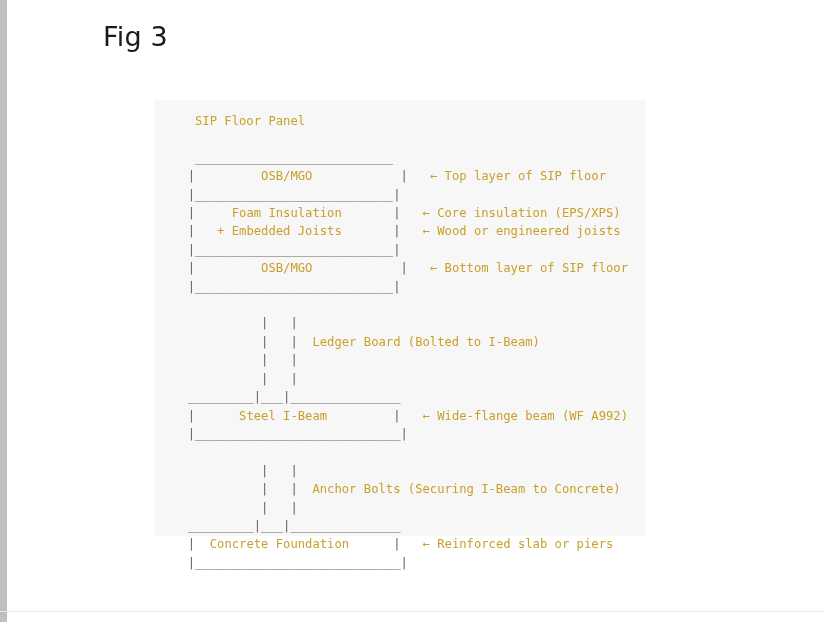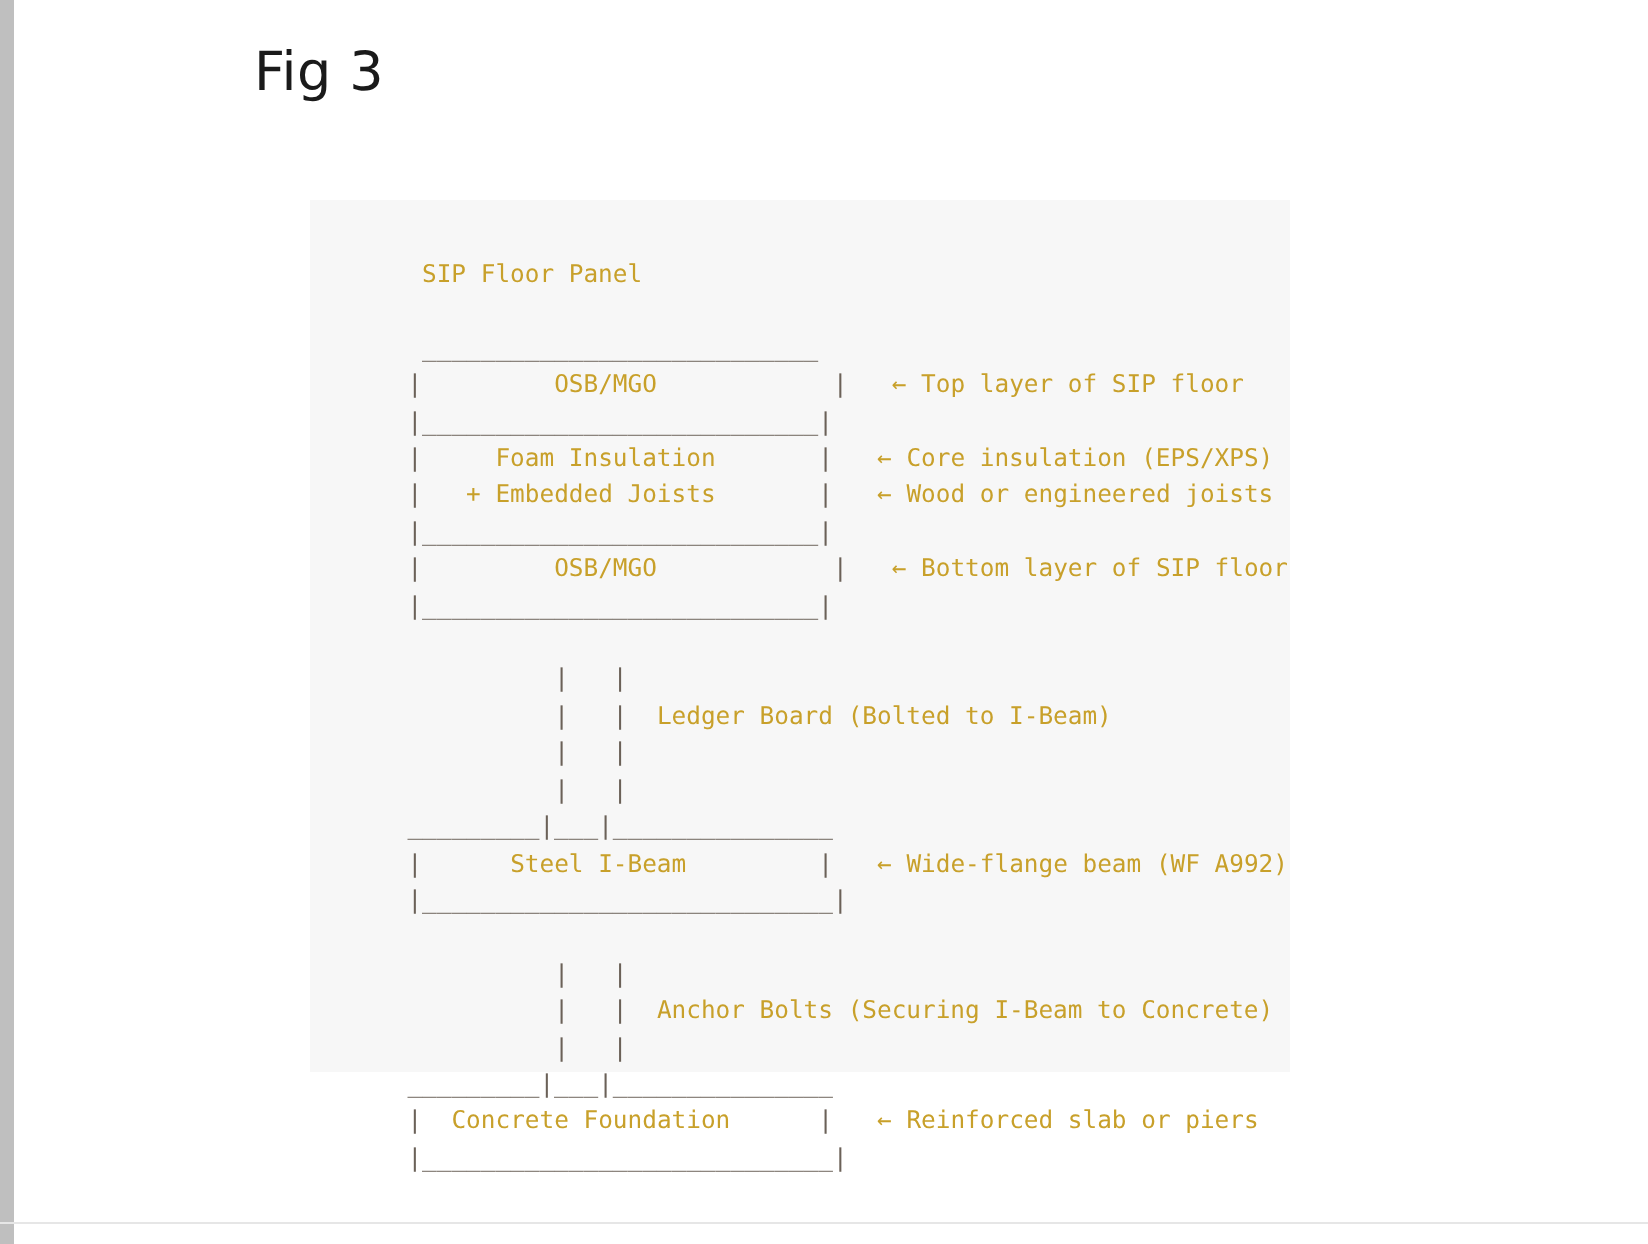--- a/index.html
+++ b/index.html
@@ -47,37 +47,36 @@
   .page-title {
     position: absolute;
     left: 103px;
     top: 21px;
     font-family: "DejaVu Sans", "Liberation Sans", sans-serif;
     font-size: 27px;
     font-weight: 400;
     color: #1a1a1a;
     letter-spacing: 0.2px;
     white-space: pre;
-    margin-left: 24px;
   }
 
   .diagram-panel {
     position: absolute;
     left: 155px;
     top: 100px;
     width: 490px;
     height: 436px;
     background: #f7f7f7;
   }
 
   .ascii-art {
     position: absolute;
     left: 18px;
     top: 12px;
-    margin: 16px;
+    margin: 0;
     font-family: "DejaVu Sans Mono", "Liberation Mono", monospace;
     font-size: 12.2px;
     line-height: 18.4px;
     color: #c8a02a;
     white-space: pre;
     letter-spacing: 0px;
     -webkit-font-smoothing: antialiased;
   }
   .ascii-art .rule {
     color: #6b6158;

